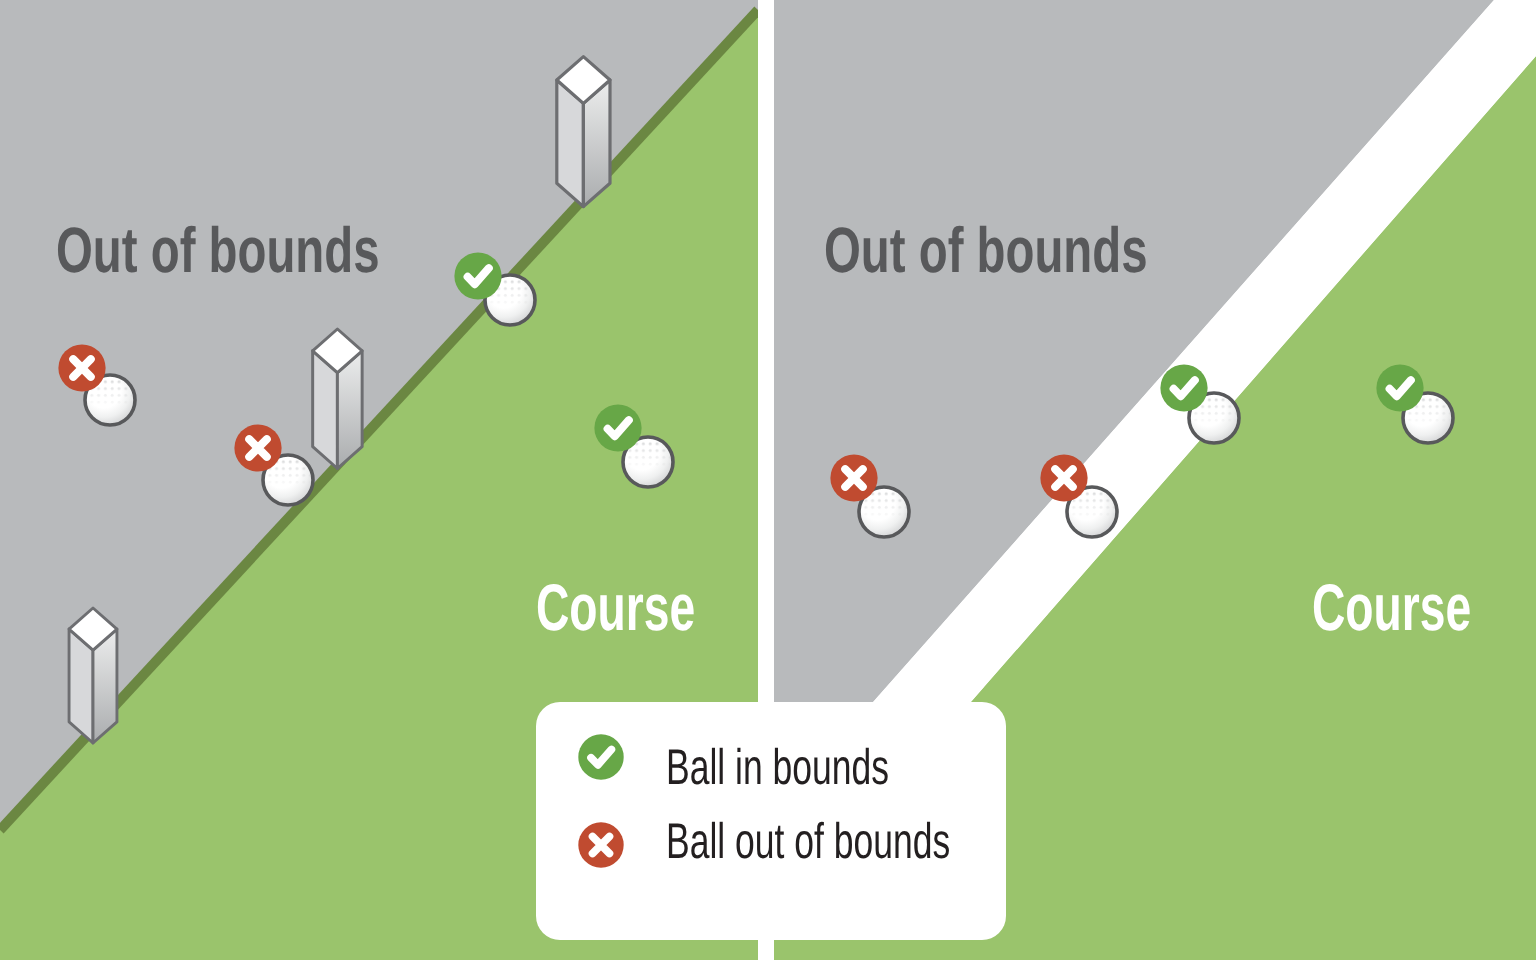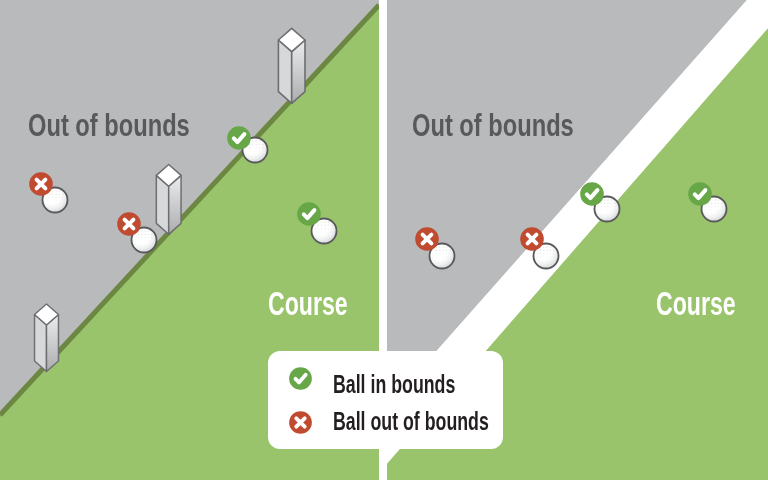--- a/index.html
+++ b/index.html
@@ -13,22 +13,22 @@
     position:absolute;font-weight:bold;font-size:32px;line-height:32px;
     color:var(--ink-gray,#58595b);
     transform:scaleX(.74);transform-origin:0 0;white-space:nowrap;
   }
   .course-lbl{
     position:absolute;font-weight:bold;font-size:33px;line-height:33px;
     color:var(--white,#ffffff);
     transform:scaleX(.70);transform-origin:0 0;white-space:nowrap;
   }
   .legend{
-    position:absolute;left:268px;top:351px;width:235px;height:98px;
-    background:var(--white,#ffffff);border-radius:12px;font-weight:bold;
+    position:absolute;left:268px;top:351px;width:235px;height:119px;
+    background:var(--white,#ffffff);border-radius:12px;
   }
   .legend-icon{position:absolute;left:20px;width:25px;height:25px;}
   .legend-icon.r1{top:15px;}
   .legend-icon.r2{top:59px;}
   .legend-label{
     position:absolute;left:65px;font-size:25px;line-height:25px;
     color:var(--ink,#231f20);
     transform:scaleX(.71);transform-origin:0 0;white-space:nowrap;
   }
   .legend-label.r1{top:21px;}

